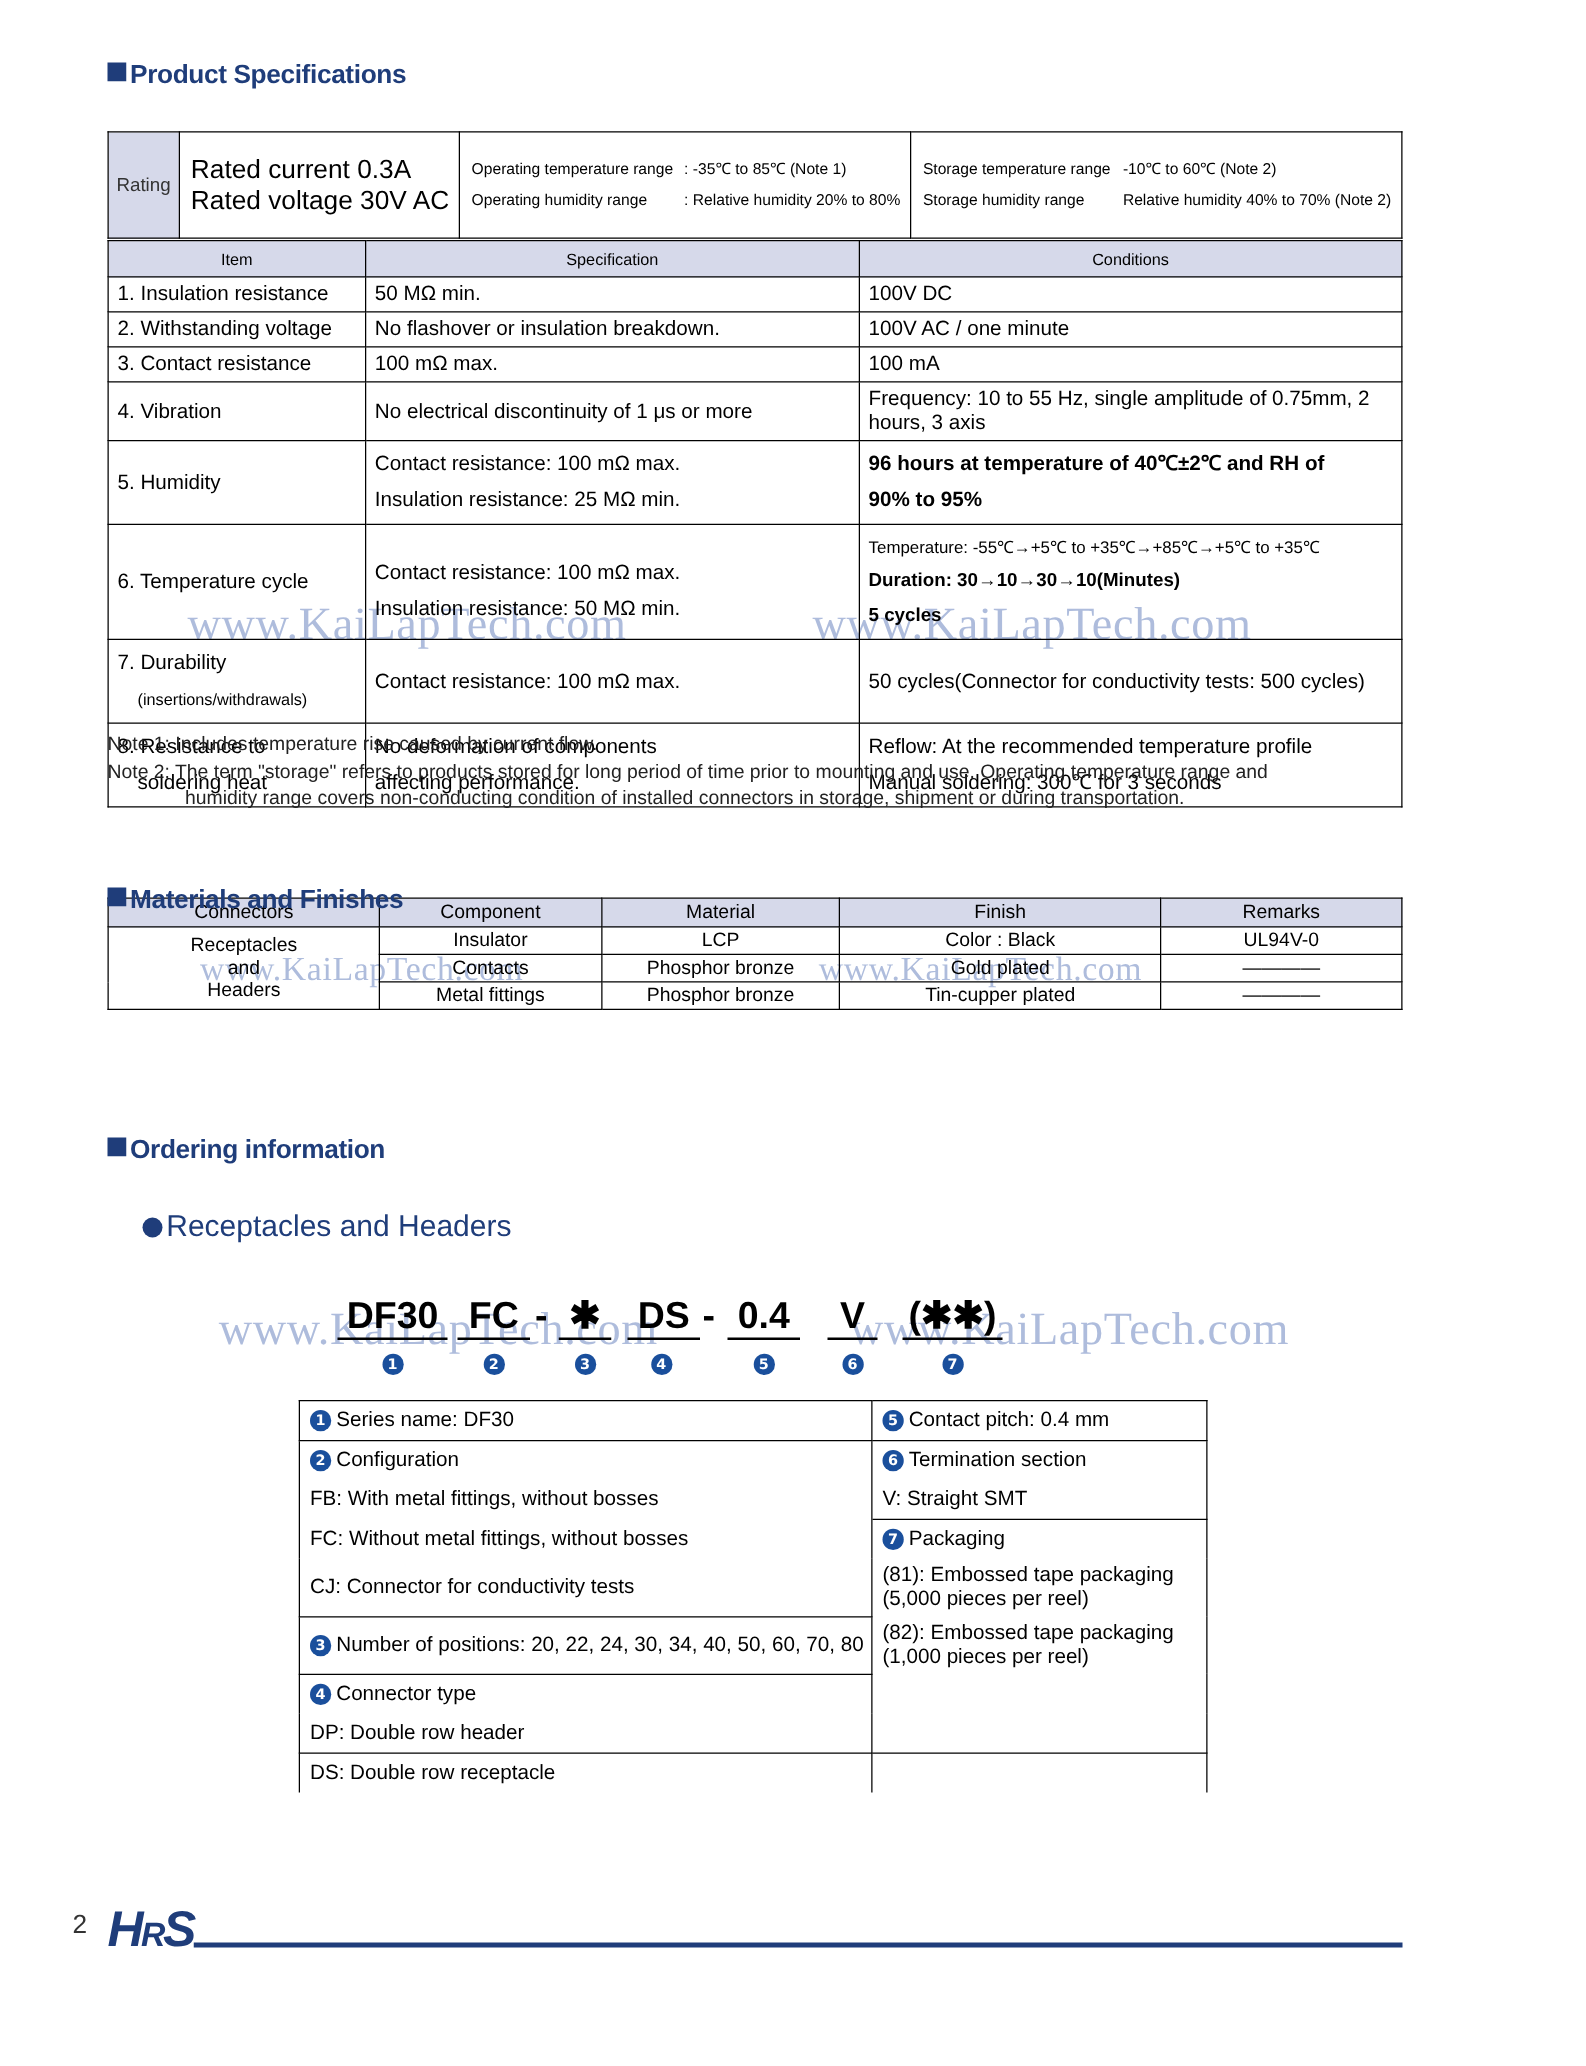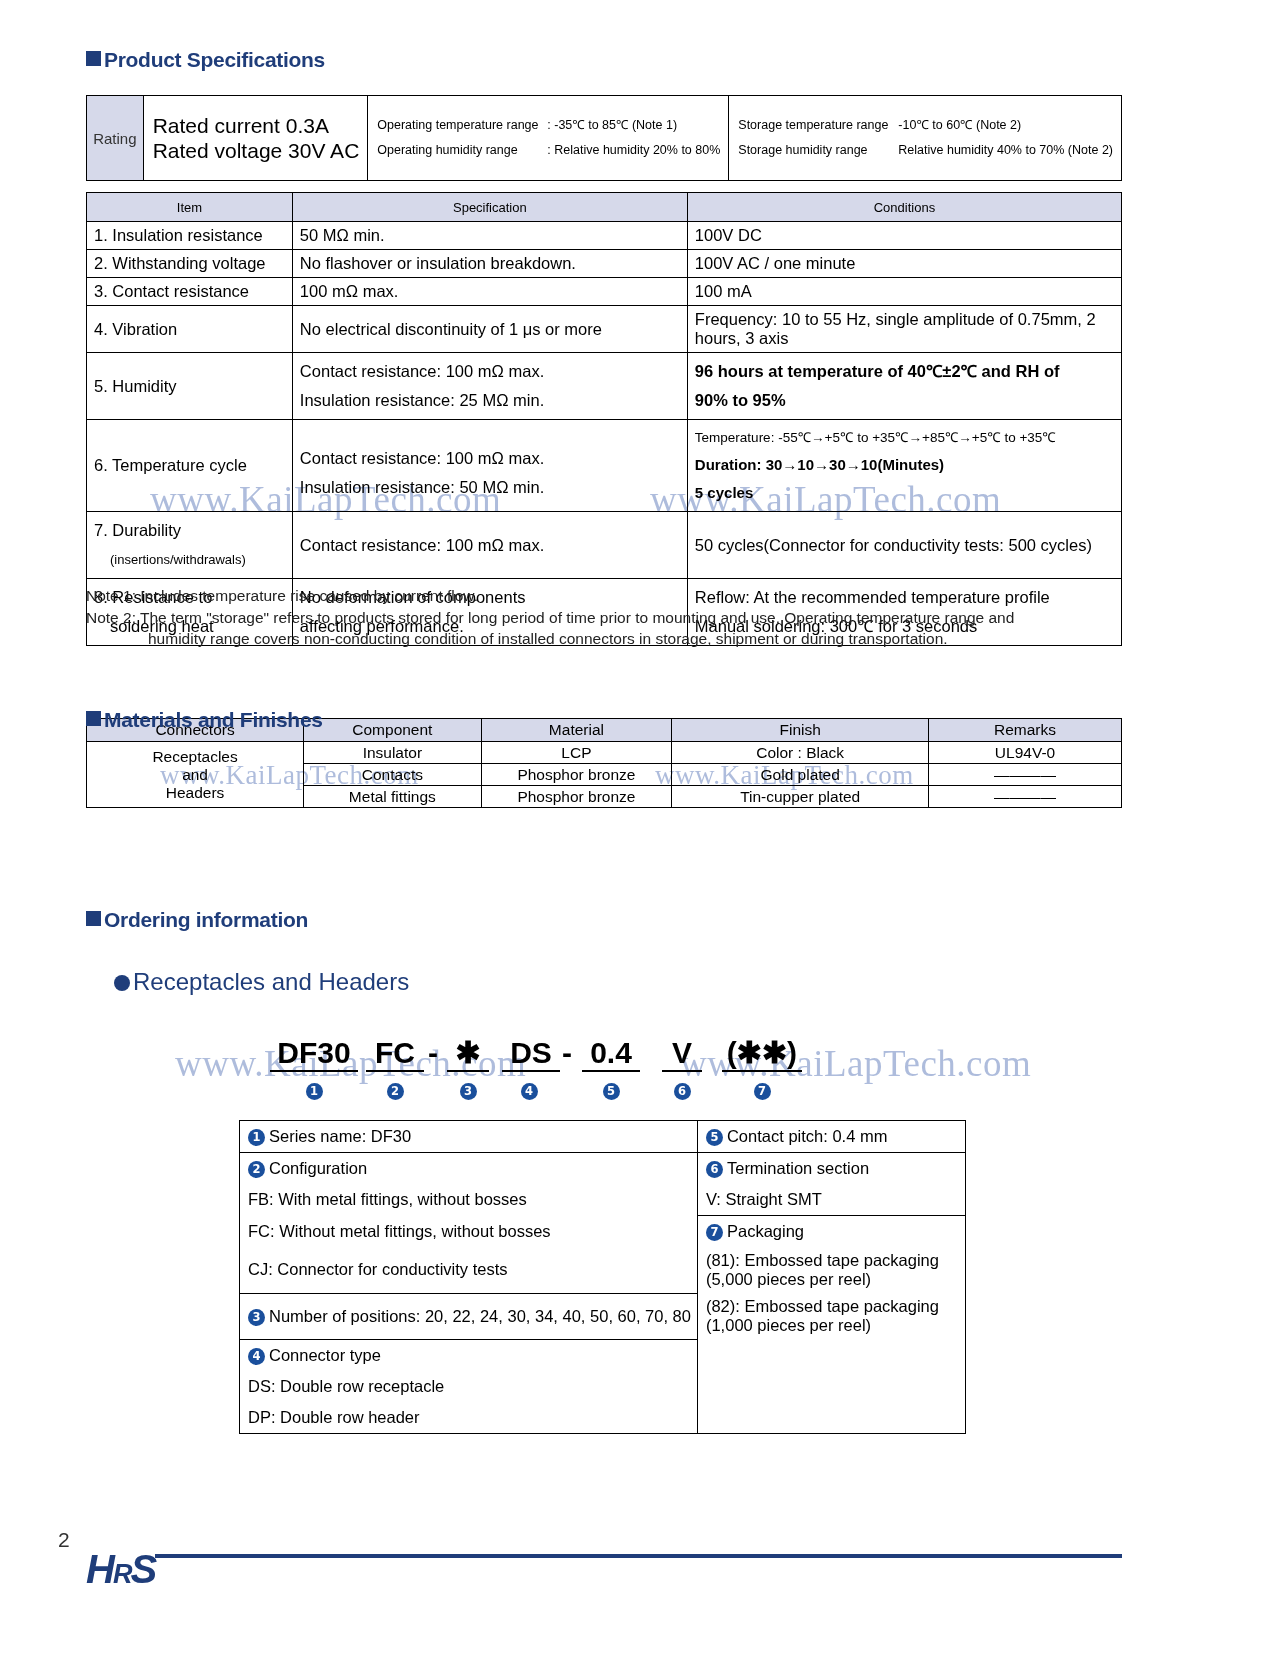--- a/index.html
+++ b/index.html
@@ -76,21 +76,21 @@
   td, th {
     border: 1px solid #000;
     padding: 0;
     vertical-align: middle;
     font-weight: normal;
     background: transparent;
   }
   .hdr { background: #d6d9ea; text-align: center; }
 
   
-  #rating-table { left: 86px; top: 95px; width: 1036px; }
+  #rating-table { left: 86px; top: 105px; width: 1036px; }
   #rating-table td { height: 72px; }
   .rt-label { width: 186px; text-align: center; font-size: 15px; color: #333; }
   .rt-cell { padding: 6px 8px 6px 9px; }
   .rt-line { font-size: 21px; line-height: 25px; white-space: nowrap; }
   .rt-small { font-size: 12.5px; line-height: 25px; white-space: nowrap; }
   .rt-small .lbl { display: inline-block; }
   .rt-c2 { width: 166px; }
   .rt-c3 { width: 316px; }
   .rt-c4 { width: 360px; }
 
@@ -212,21 +212,20 @@
     font-size: 21px;
     color: #333;
     z-index: 7;
   }
   #hrs-logo {
     position: absolute;
     left: 86px;
     top: 1524px;
     z-index: 7;
     font-family: "Liberation Sans", sans-serif;
-    margin-top: 25px;
   }
   #hrs-logo .hrs-text {
     font-size: 40px;
     font-weight: bold;
     font-style: italic;
     color: #1f3d7a;
     letter-spacing: -2px;
     line-height: 40px;
   }
   #hrs-logo .hrs-text .sm { font-size: 27px; }
@@ -459,26 +458,26 @@
     </td>
     <td class="noborder-top noborder-bottom lg-ind2"><span>(82): Embossed tape packaging (1,000 pieces per reel)</span></td>
   </tr>
   <tr>
     <td class="noborder-bottom">
       <span class="circnum lg-num">4</span><span>Connector type</span>
     </td>
     <td class="noborder-top noborder-bottom">&nbsp;</td>
   </tr>
   <tr>
+    <td class="noborder-top lg-ind"><span>DP: Double row header</span></td>
+    <td class="noborder-top">&nbsp;</td>
+  </tr>
+  <tr>
     <td class="noborder-top noborder-bottom lg-ind"><span>DS: Double row receptacle</span></td>
     <td class="noborder-top noborder-bottom">&nbsp;</td>
-  </tr>
-  <tr>
-    <td class="noborder-top lg-ind"><span>DP: Double row header</span></td>
-    <td class="noborder-top">&nbsp;</td>
   </tr>
 </tbody>
   </table>
 
 <div id="page-num"><span>2</span></div>
 <div id="hrs-logo">
   <span class="hrs-text"><span>H</span><span class="sm">R</span><span>S</span></span>
 </div>
 <div id="footer-rule"></div>
 

